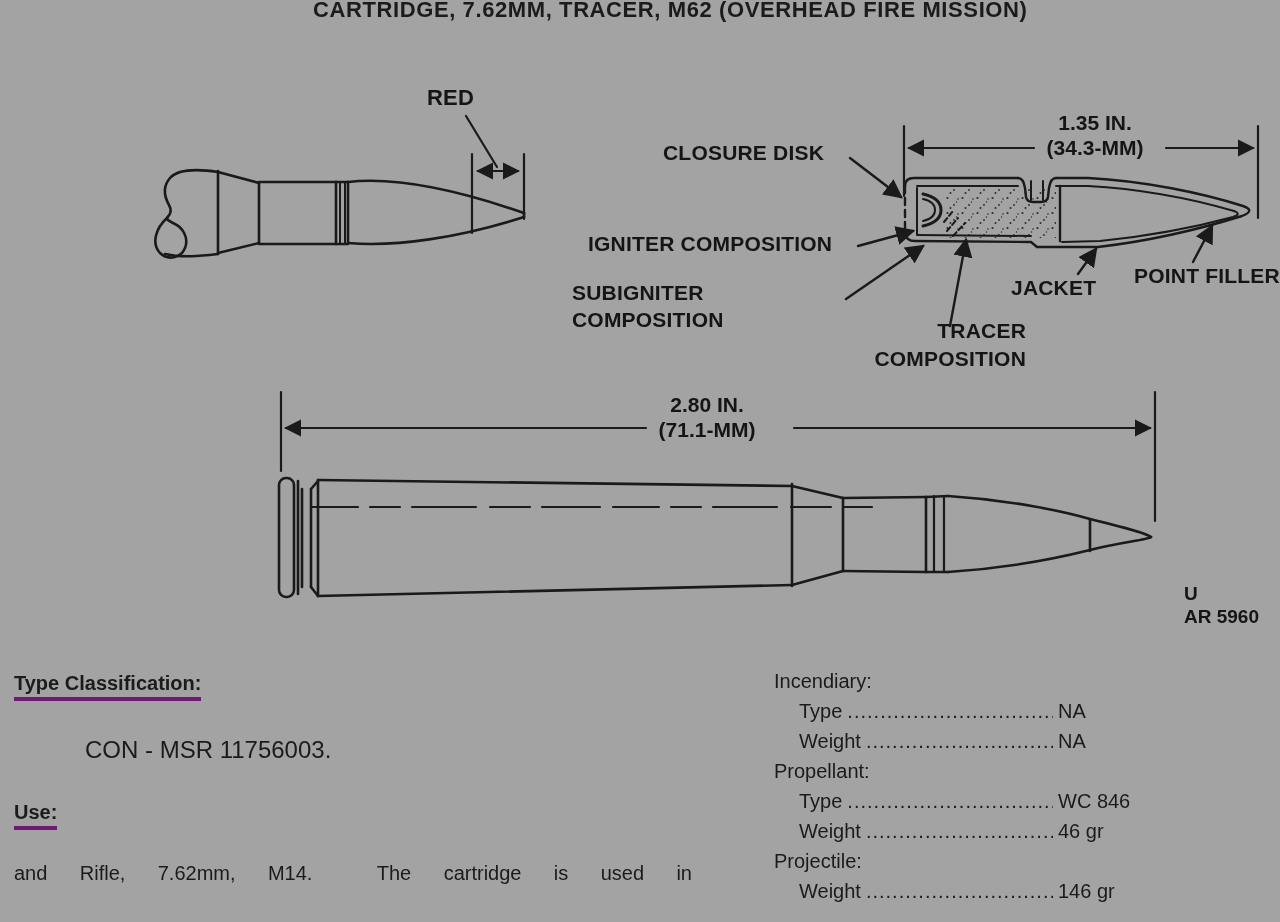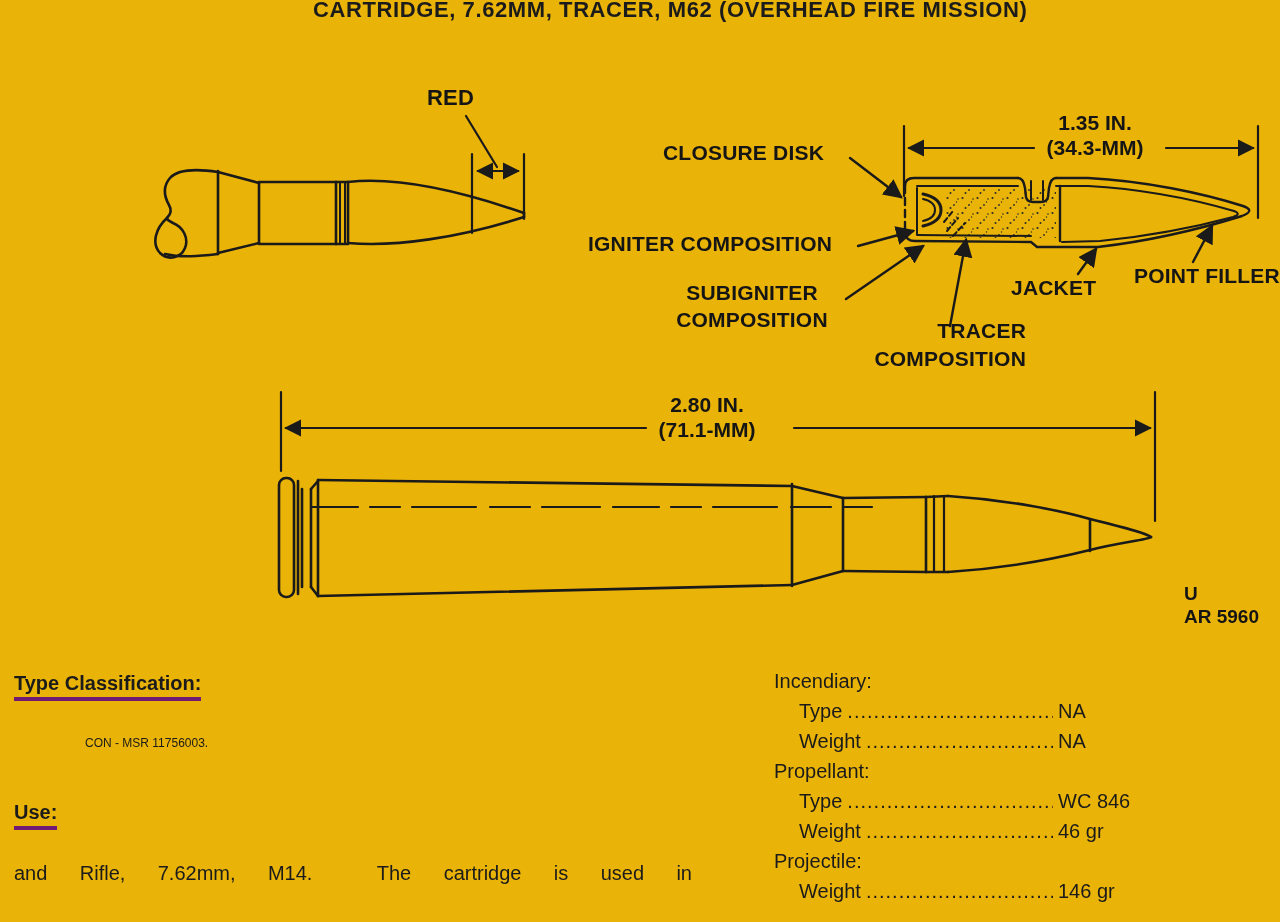--- a/index.html
+++ b/index.html
@@ -1,38 +1,38 @@
 <!DOCTYPE html>
 <html><head>
 <meta charset="utf-8">
 <style>
   html,body{margin:0;padding:0;background:#e8e8e8;}
   .page{
-    position:relative;width:1280px;height:922px;background:#eab308;
+    position:relative;width:1280px;height:922px;background:#a3a3a3;
     font-family:"Liberation Sans","DejaVu Sans",sans-serif;color:#1b1b1b;
     overflow:hidden;margin:0 auto;
   }
   .page-title{
     position:absolute;left:313px;top:-3px;font-size:22px;font-weight:bold;
     letter-spacing:0.6px;white-space:nowrap;
   }
   svg.lineart{position:absolute;left:0;top:0;pointer-events:none;}
   .lab{
     position:absolute;font-weight:bold;font-size:21px;letter-spacing:0.2px;
     white-space:nowrap;color:#151515;
   }
   .lab .ln{display:block;}
   .dim{position:absolute;text-align:center;font-weight:bold;font-size:21px;color:#151515;}
   .dim .ln{display:block;line-height:25px;}
   .figref{position:absolute;font-size:19px;font-weight:bold;line-height:23px;color:#151515;}
   .heading{
     position:absolute;font-size:20px;font-weight:bold;
     border-bottom:4px solid #701a75;padding-bottom:2px;white-space:nowrap;
   }
-  .bodytext{position:absolute;font-size:12px;white-space:nowrap;}
+  .bodytext{position:absolute;font-size:24px;white-space:nowrap;}
   .para{position:absolute;width:678px;font-size:20px;line-height:31px;}
   .para .jline{text-align:justify;text-align-last:justify;}
   .para .jline.indent{padding-left:70px;}
   .specs{position:absolute;left:774px;top:666px;width:390px;font-size:20px;}
   .spec-heading{height:30px;line-height:30px;}
   .spec-row{display:flex;height:30px;line-height:30px;padding-left:25px;}
   .spec-label{flex:none;}
   .spec-dots{flex:1;overflow:hidden;white-space:nowrap;margin:0 5px;letter-spacing:1px;}
   .spec-value{flex:none;width:106px;}
 </style>
@@ -164,21 +164,21 @@
 
   <div class="dim" style="left:995px;top:110px;width:200px;">
     <span class="ln">1.35 IN.</span>
     <span class="ln">(34.3-MM)</span>
   </div>
 
   <div class="lab" style="left:663px;top:141px;">CLOSURE DISK</div>
 
   <div class="lab" style="left:588px;top:232px;">IGNITER COMPOSITION</div>
 
-  <div class="lab" style="left:628px;top:279px;width:248px;text-align:center;line-height:27px;">
+  <div class="lab" style="left:572px;top:279px;width:248px;text-align:left;line-height:27px;">
     <span class="ln">SUBIGNITER</span>
     <span class="ln">COMPOSITION</span>
   </div>
 
   <div class="lab" style="left:849px;top:317px;width:177px;text-align:right;line-height:28px;">
     <span class="ln">TRACER</span>
     <span class="ln">COMPOSITION</span>
   </div>
 
   <div class="lab" style="left:1011px;top:276px;text-align:center;">JACKET</div>

